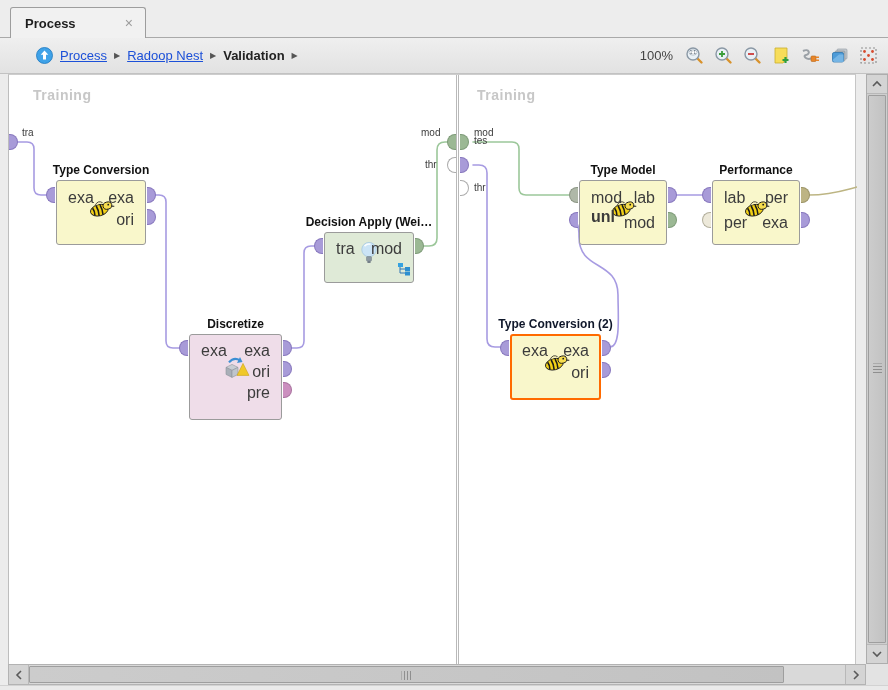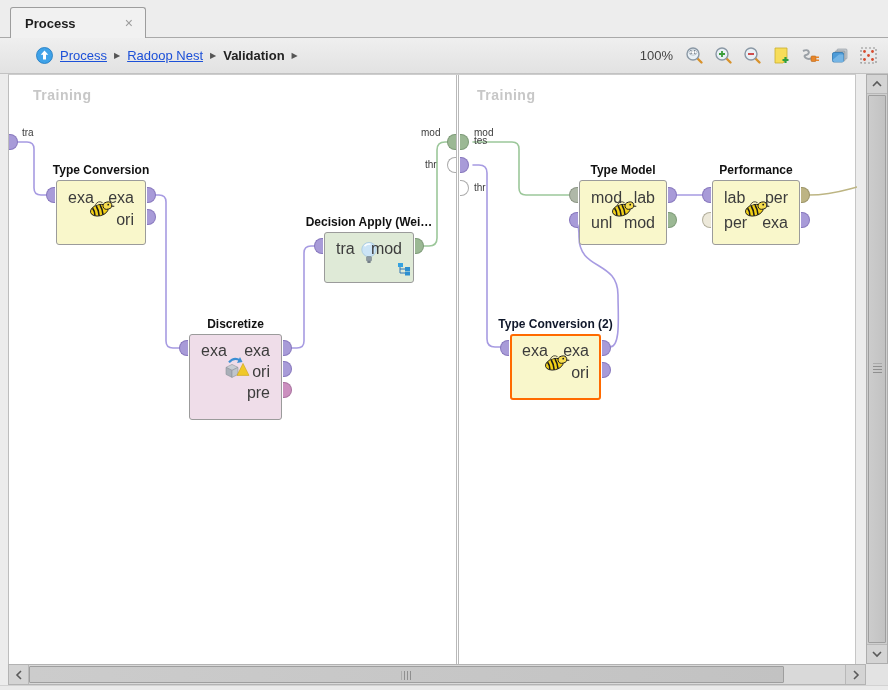--- a/index.html
+++ b/index.html
@@ -293,21 +293,21 @@
           <ellipse cx="22" cy="10.5" rx="4.4" ry="3.6" fill="#F6DD4E" stroke="#1A1A1A" stroke-width="0.9"></ellipse>
           <circle cx="23" cy="9.8" r="0.9" fill="#1A1A1A"></circle>
           <path d="M25.8 12 L28.5 12.8" stroke="#1A1A1A" stroke-width="0.9"></path>
           <path d="M10 7.5 Q14 2.5 18 6.5" fill="#FBF3B9" stroke="#1A1A1A" stroke-width="0.7"></path>
         </g>
       </svg>
     </span>
     <div class="port pl graygreen" style="top:7px;"></div>
     <span class="plabel inL" style="top:9px;">mod</span>
     <div class="port pl purple" style="top:32px;"></div>
-    <span class="plabel inL" style="top:34px;">unl</span>
+    <span class="plabel inL" style="top:28px;font-weight:bold;">unl</span>
     <div class="port pr purple" style="top:7px;"></div>
     <span class="plabel inR" style="top:9px;">lab</span>
     <div class="port pr green" style="top:32px;"></div>
     <span class="plabel inR" style="top:34px;">mod</span>
   </div>
 
   <div class="op" style="left:703px; top:105px; width:88px; height:65px;">
     <div class="op-box" style="background:#F9F7CB;"></div>
     <div class="op-title">Performance</div>
     <span class="op-icon">

